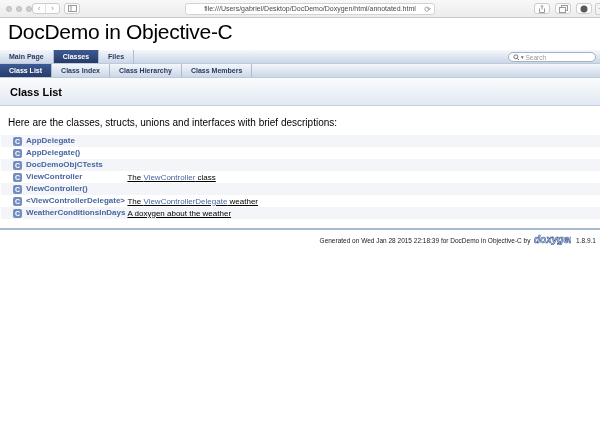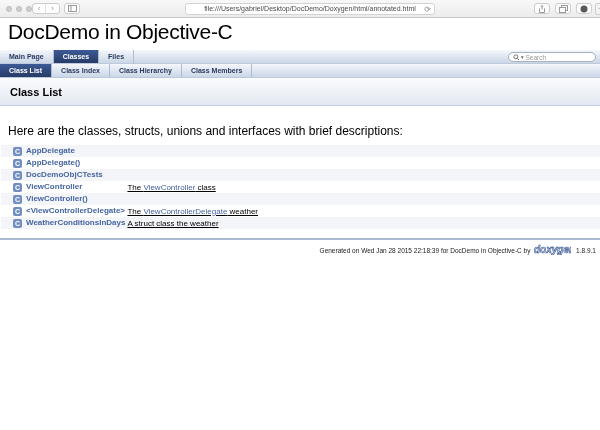--- a/index.html
+++ b/index.html
@@ -30,21 +30,21 @@
   .searchbox { position:absolute; right:4px; top:2px; width:88px; height:10px; background:#FFF; border:1px solid #A8B0BD; border-radius:6px; display:flex; align-items:center; padding:0 4px; }
   .mag { display:flex; align-items:center; margin-right:2px; }
   .mag-caret { font-size:5px; color:#777; margin-left:1px; }
   .searchbox input { border:none; outline:none; width:100%; font-size:6.5px; color:#333; background:transparent; font-family:"Liberation Sans", sans-serif; }
   .searchbox input::placeholder { color:#9A9A9A; }
 
   .header { background:linear-gradient(#FBFCFD,#E2E8F2); border-bottom:1px solid #C4CFE5; padding:8px 0 7px 10px; }
   .headertitle { font-size:11px; font-weight:bold; color:#000; }
 
   .contents { padding:0; }
-  .intro { font-size:12px; color:#000; margin:18px 0 7px 8px; }
+  .intro { font-size:10px; color:#000; margin:11px 0 7px 8px; }
 
   table.directory { border-collapse:collapse; width:599px; margin-left:1px; font-size:8px; }
   table.directory tr { height:12px; }
   table.directory tr.odd { background:#F3F5F9; }
   td.entry { width:106px; padding-left:12px; white-space:nowrap; }
   td.desc { color:#000; padding-left:2px;text-decoration:underline; }
   .icon-badge { display:inline-block; width:9px; height:9px; background:#728DC1; color:#FFF; font-size:7px; font-weight:bold; text-align:center; line-height:9px; border-radius:2px; margin-right:4px; vertical-align:-1px; }
   a.el { color:#4665A2; font-weight:bold; text-decoration:none;text-align:right; }
   a.dlink { color:#4665A2; text-decoration:none; }
 
@@ -154,21 +154,21 @@
     <tr class="odd">
       <td class="entry"><span class="icon-badge">C</span><a class="el">ViewController()</a></td>
       <td class="desc"><span></span><a class="dlink"></a><span></span></td>
     </tr>
     <tr>
       <td class="entry"><span class="icon-badge">C</span><a class="el">&lt;ViewControllerDelegate&gt;</a></td>
       <td class="desc"><span>The </span><a class="dlink">ViewControllerDelegate</a><span> weather</span></td>
     </tr>
     <tr class="odd">
       <td class="entry"><span class="icon-badge">C</span><a class="el">WeatherConditionsInDays</a></td>
-      <td class="desc"><span>A struct class the weather</span><a class="dlink"></a><span></span></td>
+      <td class="desc"><span>A doxygen about the weather</span><a class="dlink"></a><span></span></td>
     </tr>
   </tbody>
     </table>
 </div>
 
 <div class="footer-line"></div>
 <address class="footer">
   <span>Generated on Wed Jan 28 2015 22:18:39 for DocDemo in Objective-C by</span>
   <svg class="doxylogo" width="38" height="11">
     <text x="1" y="9" font-family="Liberation Sans, sans-serif" font-size="10" font-weight="bold" font-style="italic" fill="#C3D2EC" stroke="#3A558F" stroke-width="0.6">doxygen</text>

